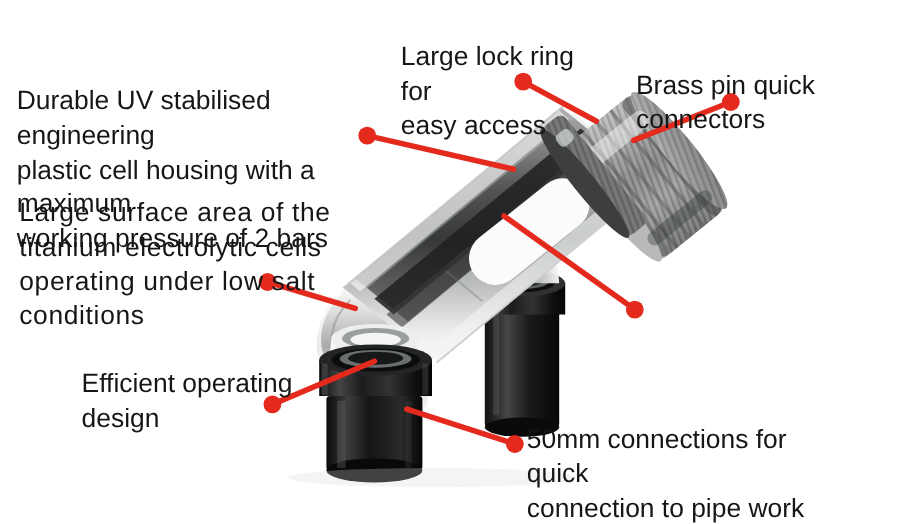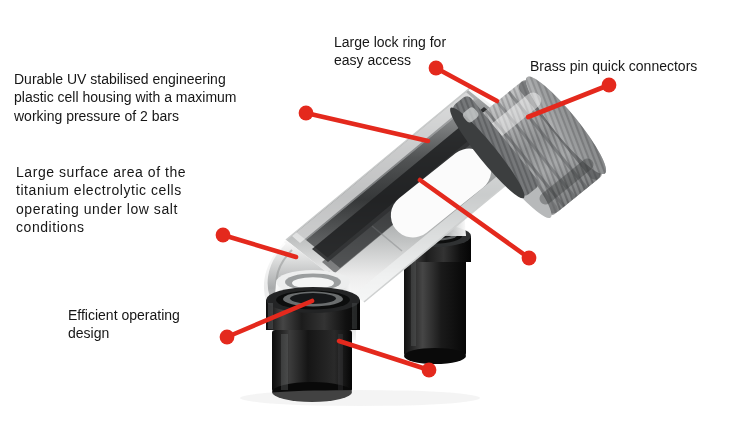--- a/index.html
+++ b/index.html
@@ -17,21 +17,21 @@
     height: 437px;
     background: #ffffff;
     overflow: hidden;
   }
 
   
   .callout {
     position: absolute;
     color: #161616;
     font-family: "Liberation Sans", sans-serif;
-    font-size: 14px;
+    font-size: 22px;
     line-height: 1.31;
     white-space: pre-line;
     letter-spacing: 0px;
     -webkit-font-smoothing: antialiased;
   }
   .callout.tracked {
     letter-spacing: 0.55px;
   }
 
   #lbl-housing   { left: 14px;  top: 70px;  width: 300px; }
@@ -309,14 +309,16 @@
 
   <div class="callout tracked" id="lbl-surface" style="color: rgb(22, 22, 22);">Large surface area of the
 titanium electrolytic cells
 operating under low salt
 conditions</div>
 
 
   <div class="callout" id="lbl-hydraulic" style="color: rgb(22, 22, 22);">Efficient operating
 design</div>
 
+  <div class="callout" id="lbl-50mm" style="color: rgb(22, 22, 22);">50mm connections for quick
+connection to pipe work</div>
 
 </div>
 
 </body></html>

